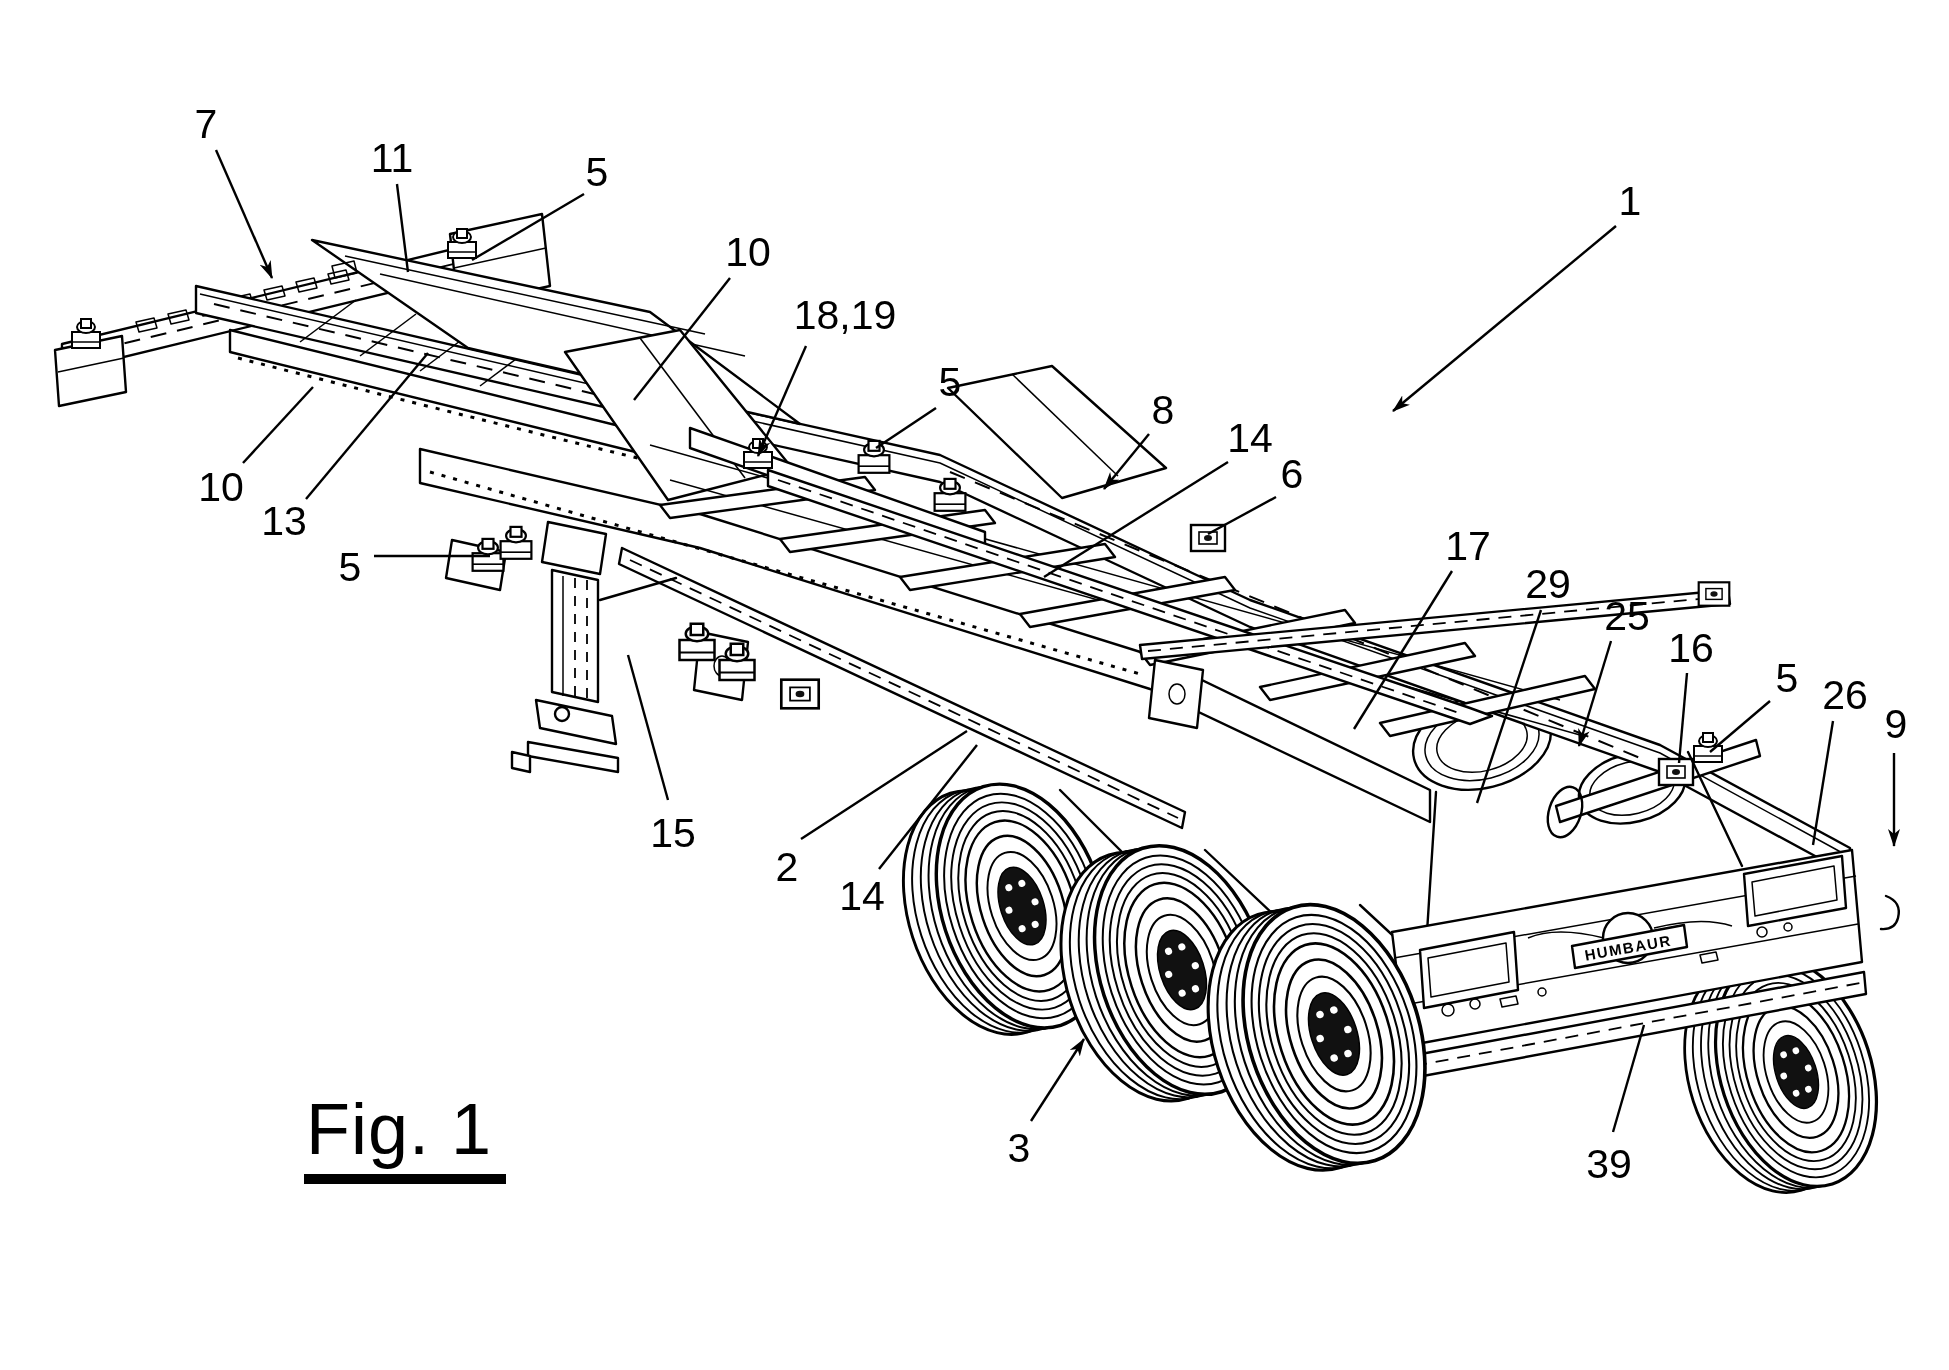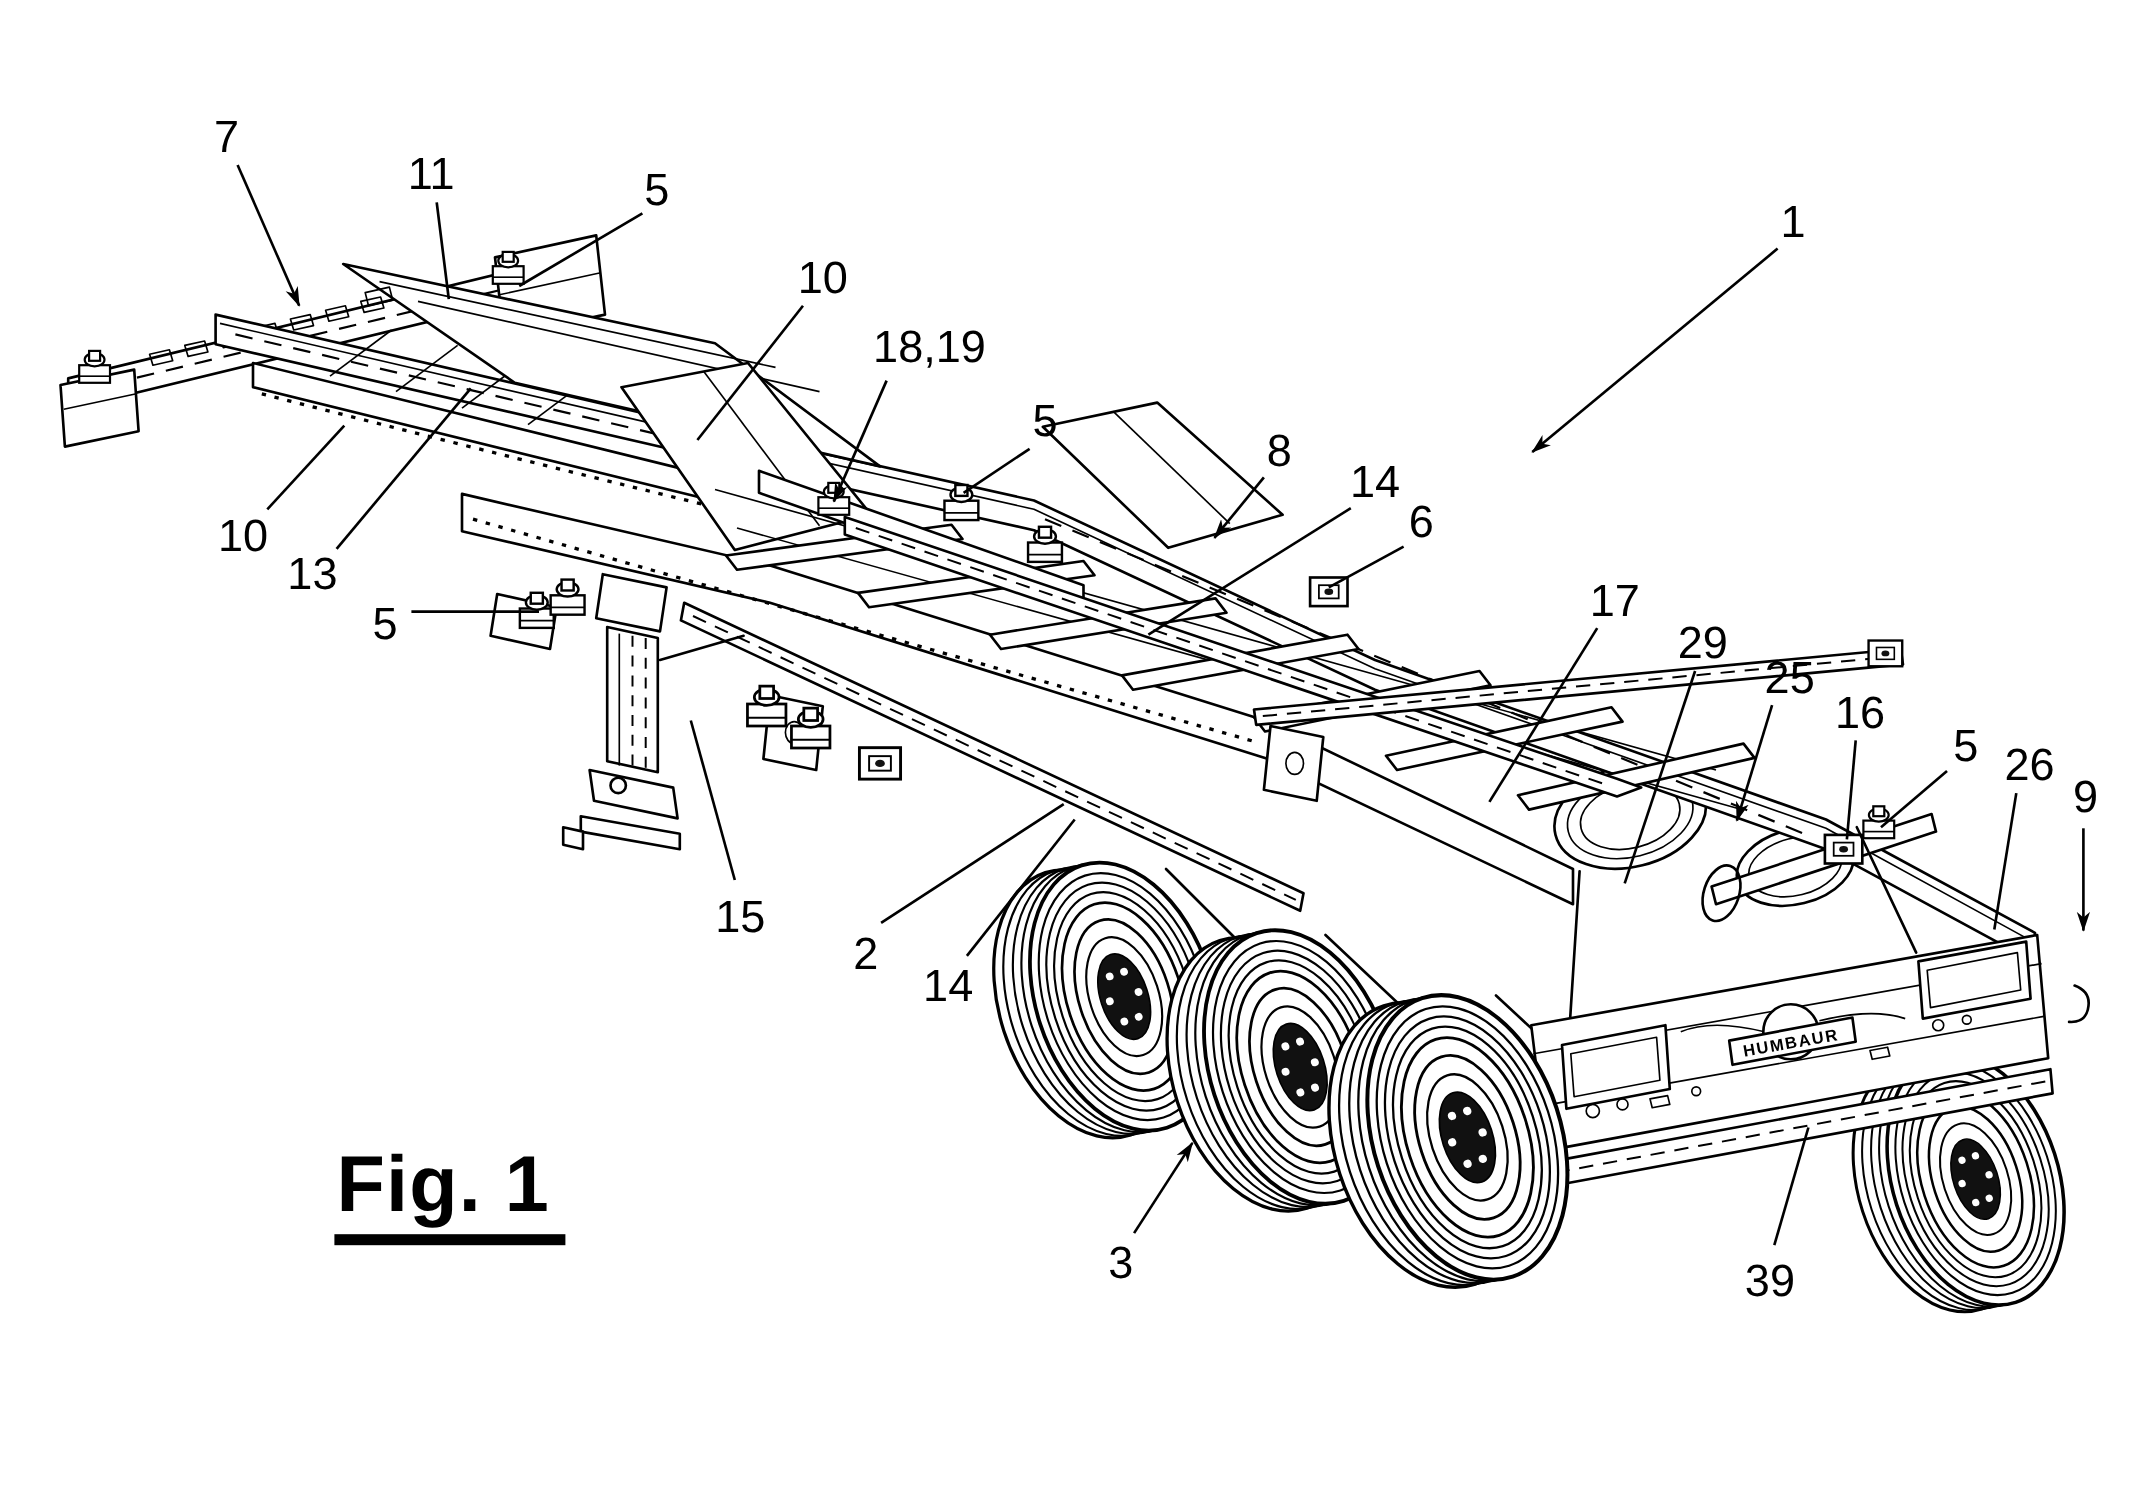--- a/index.html
+++ b/index.html
@@ -6,21 +6,21 @@
   .stage{position:relative;width:1949px;height:1370px;background:#fff;overflow:hidden;
          font-family:"Liberation Sans",sans-serif;}
   .stage svg{position:absolute;left:0;top:0;}
   .ln{fill:none;stroke:#000;stroke-width:2.4;stroke-linejoin:round;stroke-linecap:round;}
   .th{fill:none;stroke:#000;stroke-width:1.5;stroke-linejoin:round;}
   .fw{fill:#fff;stroke:#000;stroke-width:2.4;stroke-linejoin:round;}
   .dash{fill:none;stroke:#000;stroke-width:2;stroke-dasharray:16 11;}
   .dash2{fill:none;stroke:#000;stroke-width:1.8;stroke-dasharray:13 9;}
   .hatch{fill:none;stroke:#000;stroke-width:3;stroke-dasharray:4 8;}
   .lbl{font-family:"Liberation Sans",sans-serif;font-size:41px;fill:#000;}
-  .caption{position:absolute;left:304px;top:1036px;font-size:72px;font-weight:700;
+  .caption{position:absolute;left:304px;top:1088px;font-size:72px;font-weight:400;
            color:#000;border-bottom:10px solid #000;padding:0 14px 4px 2px;
            width:max-content;letter-spacing:1px;}
   .badge-txt{font-size:15px;font-weight:700;letter-spacing:1.5px;fill:#000;}
 </style>
 </head>
 <body>
 
 <div class="stage">
 <svg width="1949" height="1370" viewBox="0 0 1949 1370" aria-hidden="true">
   <defs>

